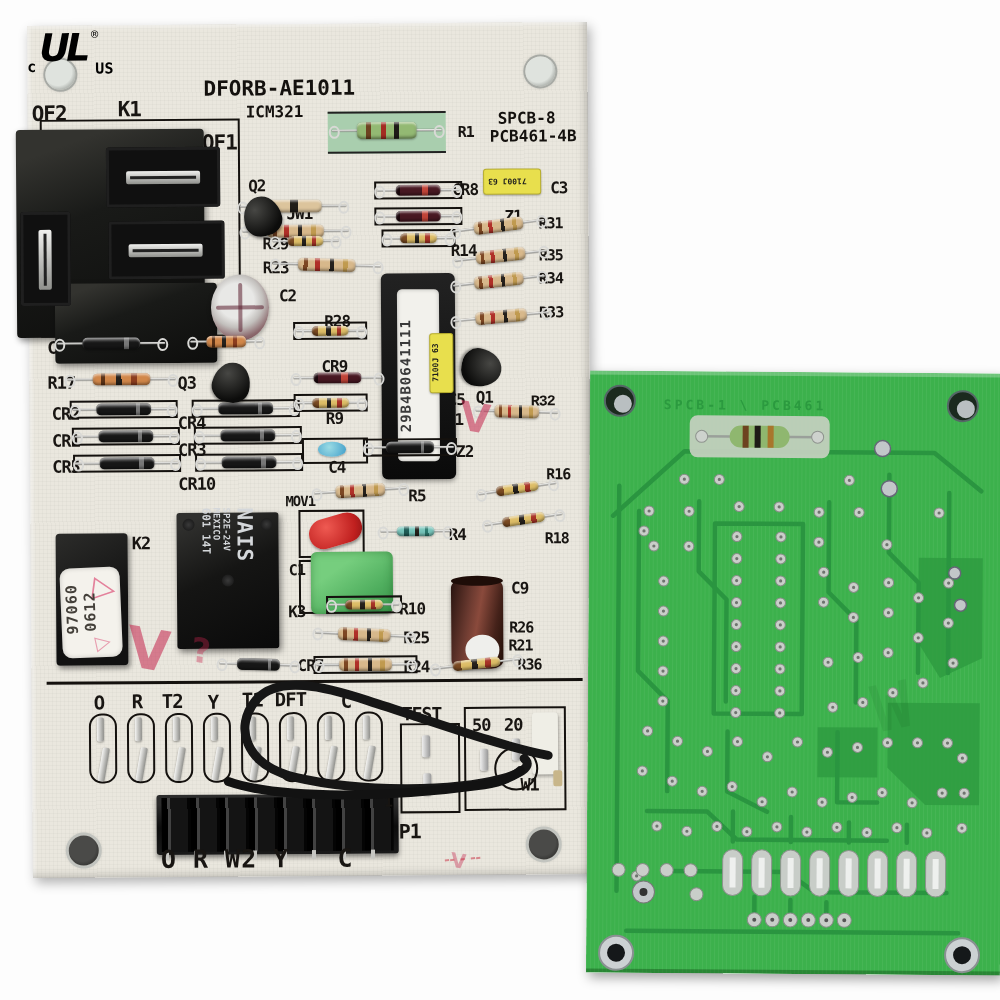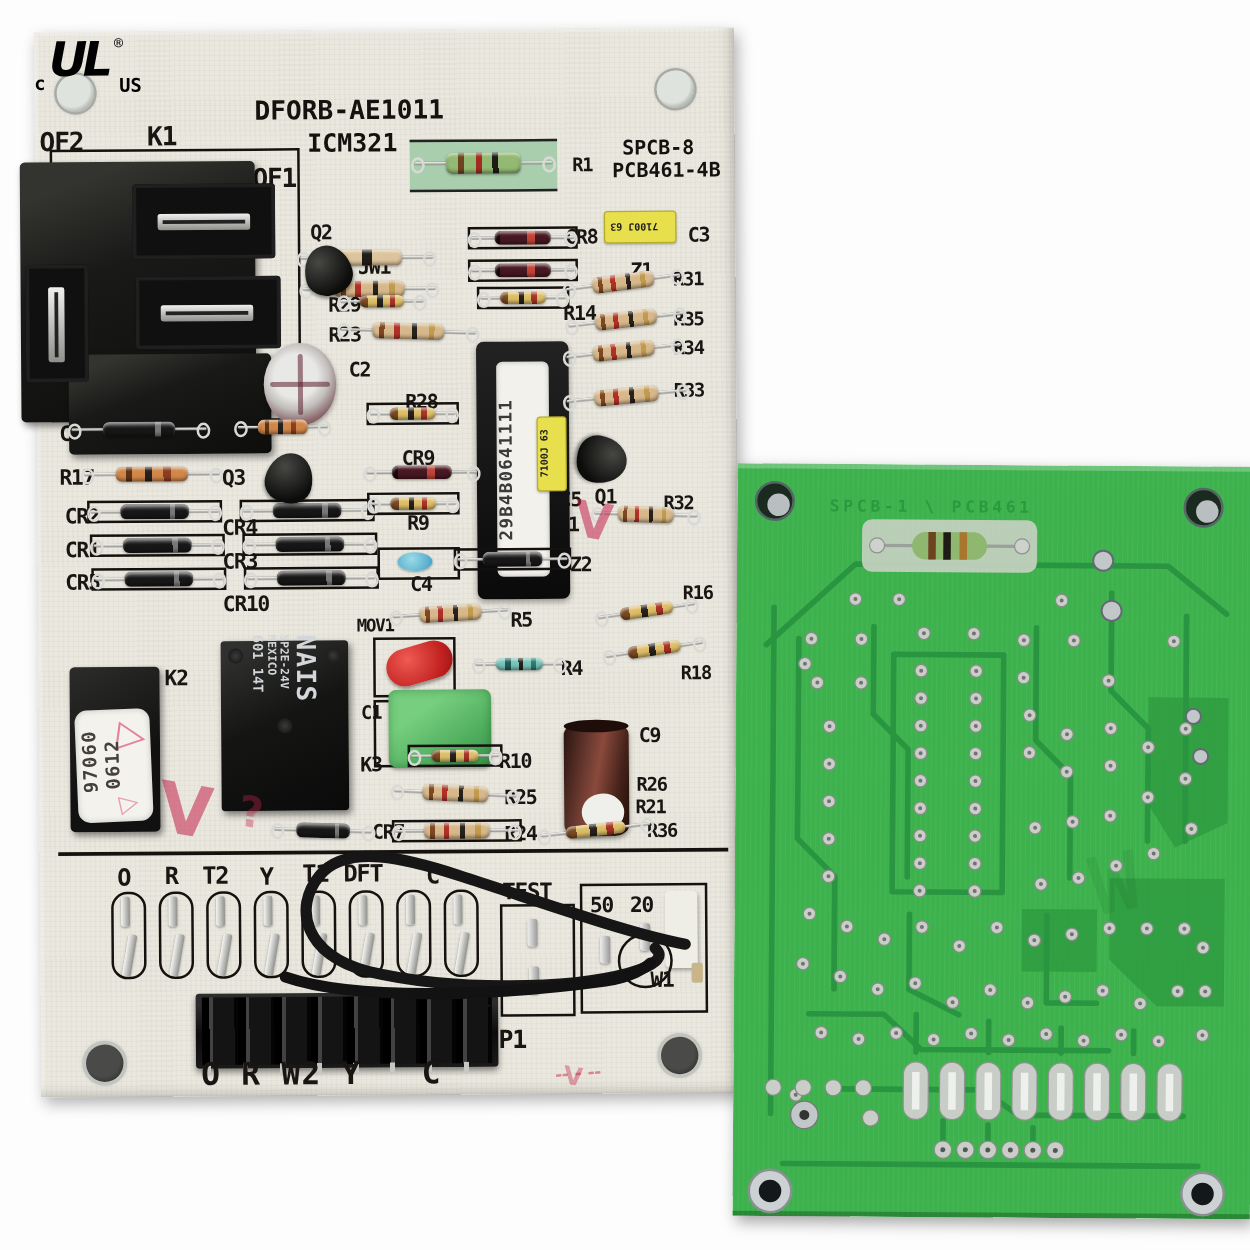--- a/index.html
+++ b/index.html
@@ -9,21 +9,21 @@
   #front{left:30px;top:24px;width:560px;height:852px;background:#eae7de;
     background-image:repeating-linear-gradient(0deg,rgba(0,0,0,.025) 0 1px,transparent 1px 4px),
                      repeating-linear-gradient(90deg,rgba(0,0,0,.025) 0 1px,transparent 1px 4px);
     box-shadow:inset -8px 0 10px -6px rgba(0,0,0,.22),inset 0 -8px 10px -6px rgba(0,0,0,.18),
                inset 2px 2px 4px rgba(255,255,255,.6),3px 5px 12px rgba(0,0,0,.30);
     transform:rotate(-0.4deg);}
   .sk{position:absolute;font-weight:700;color:#181512;font-size:16px;letter-spacing:-1px;white-space:pre;}
   .hdr{position:absolute;font-weight:700;color:#14110e;}
   #brand{left:212px;top:18px;font-size:42px;letter-spacing:2px;font-family:"DejaVu Sans","Liberation Sans",sans-serif;font-weight:900;}
   #model{left:176px;top:52px;font-size:21px;}
-  #bname{left:218px;top:78px;font-size:20px;}
+  #bname{left:218px;top:78px;font-size:16px;}
   #ul{left:332px;top:26px;width:100px;height:60px;}
   #ul .c{position:absolute;left:0;top:32px;font-size:15px;font-weight:700;}
   #ul .mark{position:absolute;left:12px;top:0;font-size:38px;font-weight:900;font-style:italic;
     font-family:"DejaVu Sans","Liberation Sans",sans-serif;letter-spacing:-4px;}
   #ul .dot{position:absolute;left:64px;top:2px;font-size:12px;}
   #ul .us{position:absolute;left:68px;top:34px;font-size:15px;font-weight:700;}
   #id1{left:470px;top:86px;font-size:16px;}
   #id2{left:462px;top:104px;font-size:16px;}
   .hole{position:absolute;border-radius:50%;}
   .hole.lt{width:30px;height:30px;background:radial-gradient(circle at 42% 40%,#dfe3de 0 55%,#b9bdb8 70%,#8e928d 100%);box-shadow:0 0 0 2px #a7aaa5,0 0 4px rgba(0,0,0,.35);}
@@ -175,21 +175,21 @@
       <span class="sk" style="left: 22px; top: 431px; font-size: 17px;">CR5</span>
       <span class="sk" style="left: 148px; top: 449px; font-size: 17px;">CR10</span>
       <span class="sk" style="left: 295px; top: 288px;">R28</span>
       <span class="sk" style="left: 292px; top: 333px;">CR9</span>
       <span class="sk" style="left: 296px; top: 385px;">R9</span>
       <span class="sk" style="left: 298px; top: 434px;">C4</span>
       <span class="sk" style="left: 418px; top: 367px;">C5</span>
       <span class="sk" style="left: 416px; top: 387px;">U1</span>
       <span class="sk" style="left: 446px; top: 365px;">Q1</span>
       <span class="sk" style="left: 426px; top: 419px;">Z2</span>
-      <span class="sk" style="left: 501px; top: 371px; font-size: 15px;">R32</span>
+      <span class="sk" style="left: 501px; top: 371px; font-size: 15px; font-family: Liberation Mono, monospace;">R32</span>
       <span class="sk" style="left: 516px; top: 443px; font-size: 15px;">R16</span>
       <span class="sk" style="left: 378px; top: 463px;">R5</span>
       <span class="sk" style="left: 255px; top: 469px; font-size: 14px;">MOV1</span>
       <span class="sk" style="left: 418px; top: 502px;">R4</span>
       <span class="sk" style="left: 514px; top: 507px; font-size: 15px;">R18</span>
       <span class="sk" style="left: 258px; top: 537px; font-size: 15px;">C1</span>
       <span class="sk" style="left: 101px; top: 508px; font-size: 17px;">K2</span>
       <span class="sk" style="left: 257px; top: 578px;">K3</span>
       <span class="sk" style="left: 368px; top: 576px;">R10</span>
       <span class="sk" style="left: 372px; top: 605px;">R25</span>

